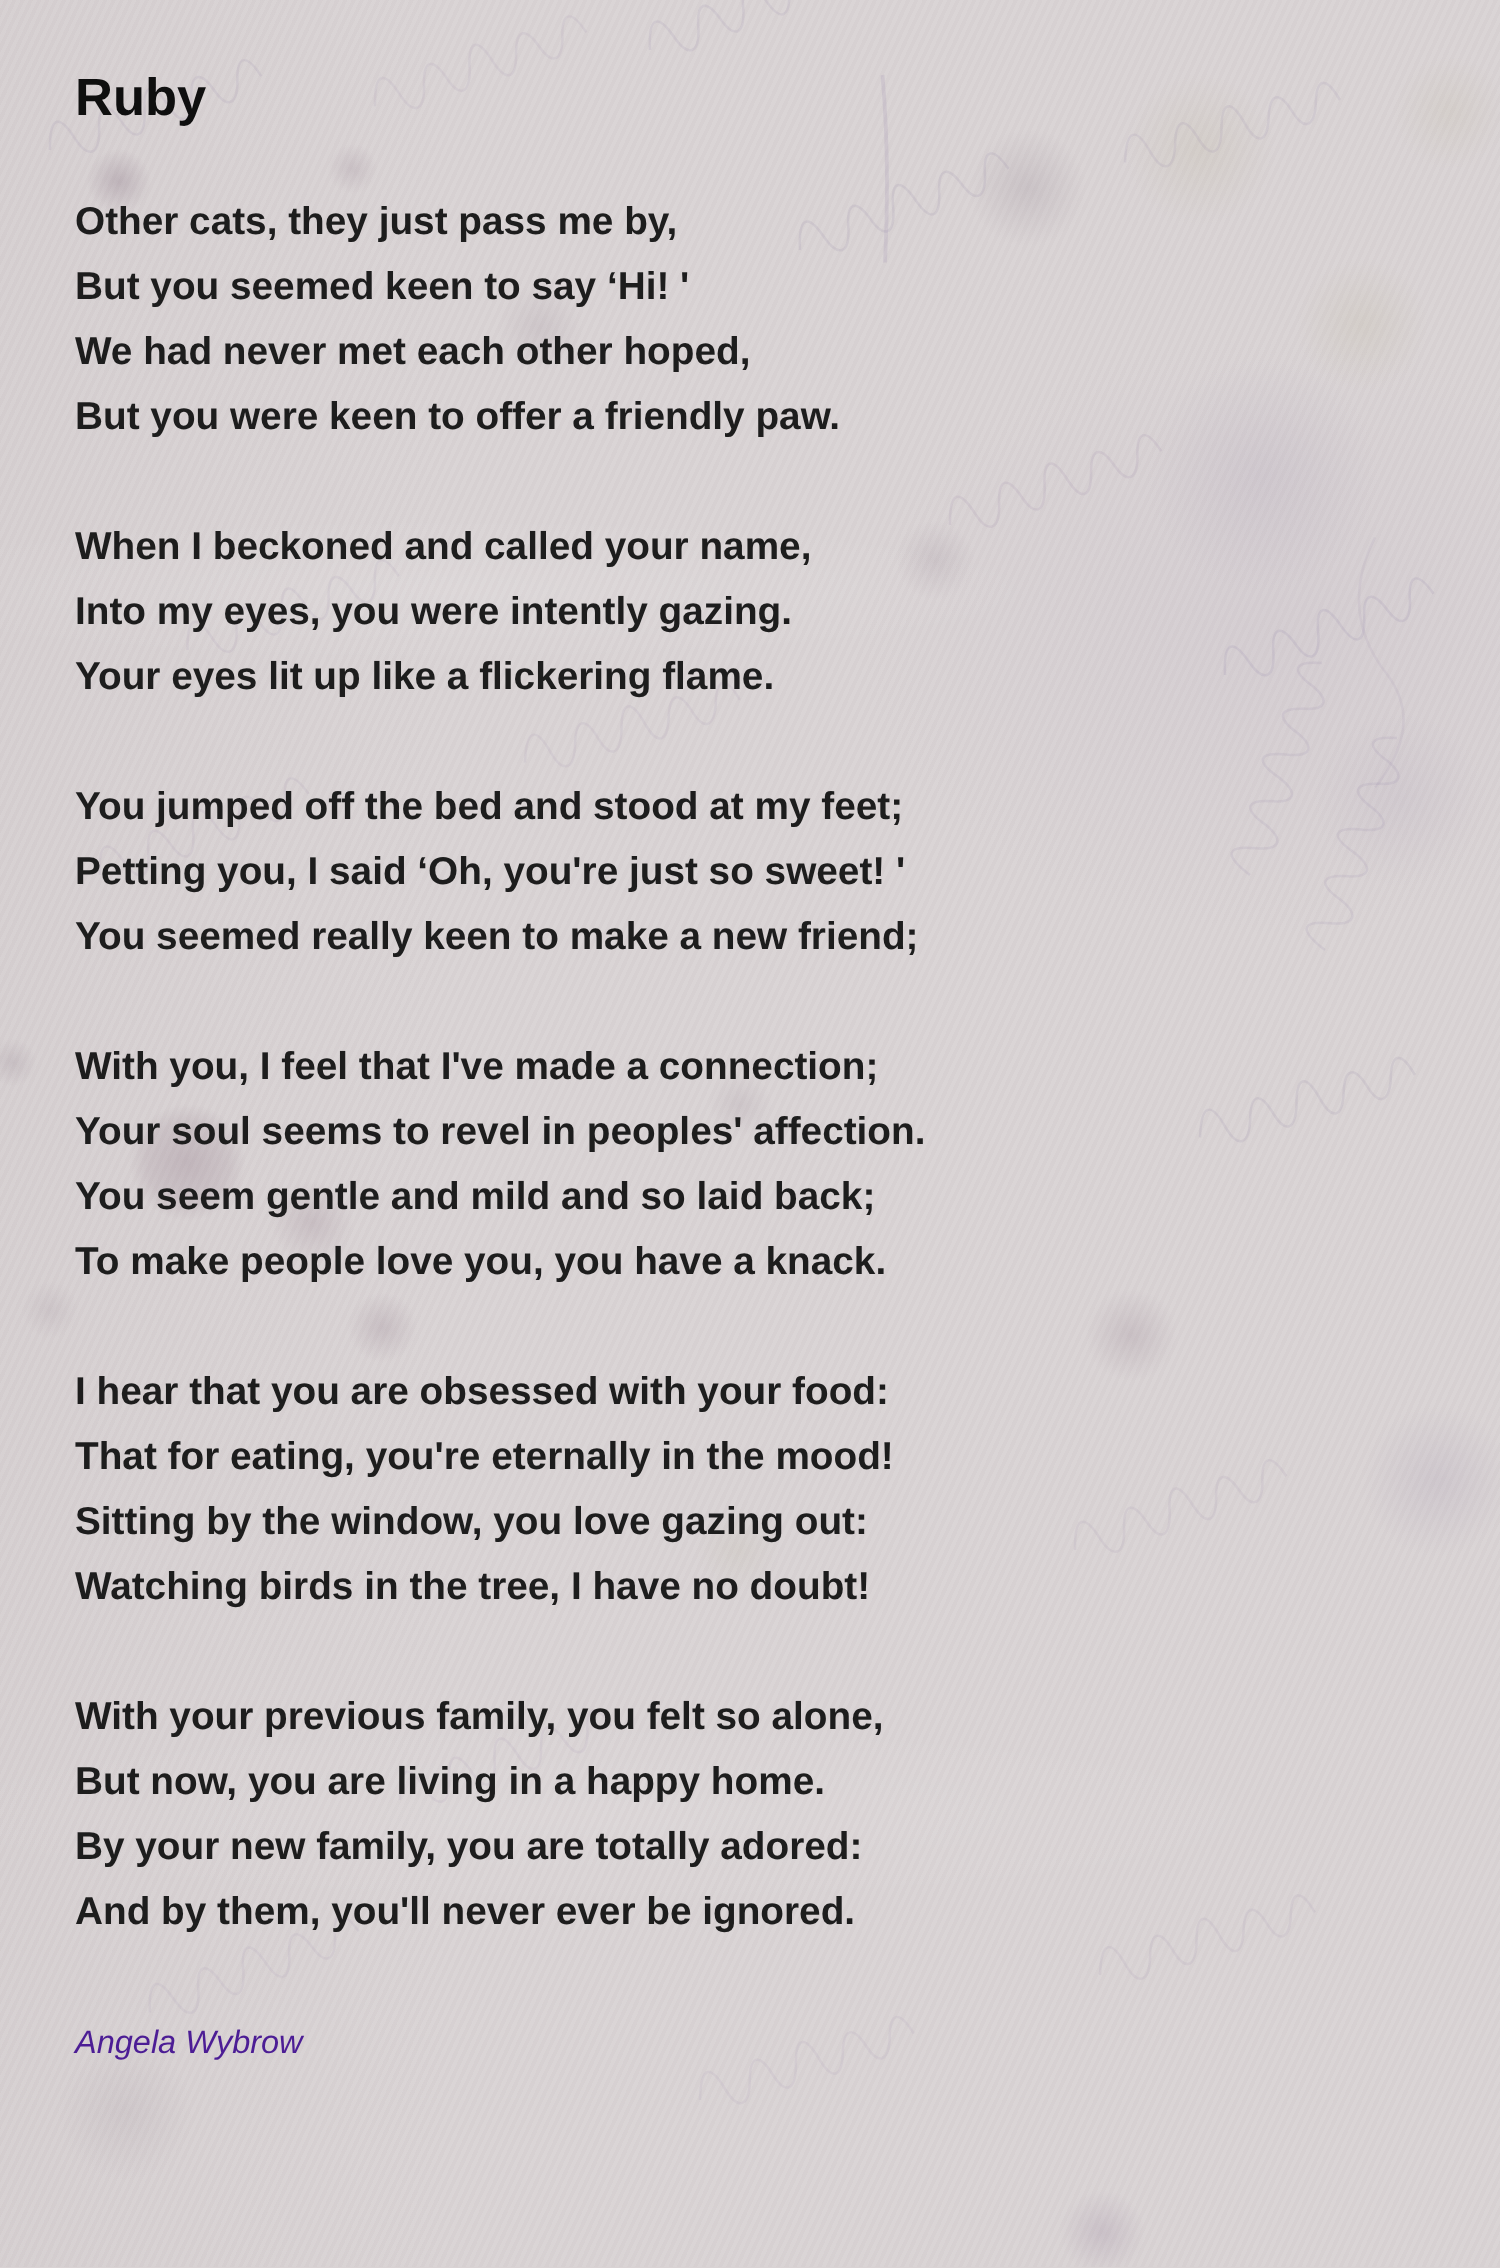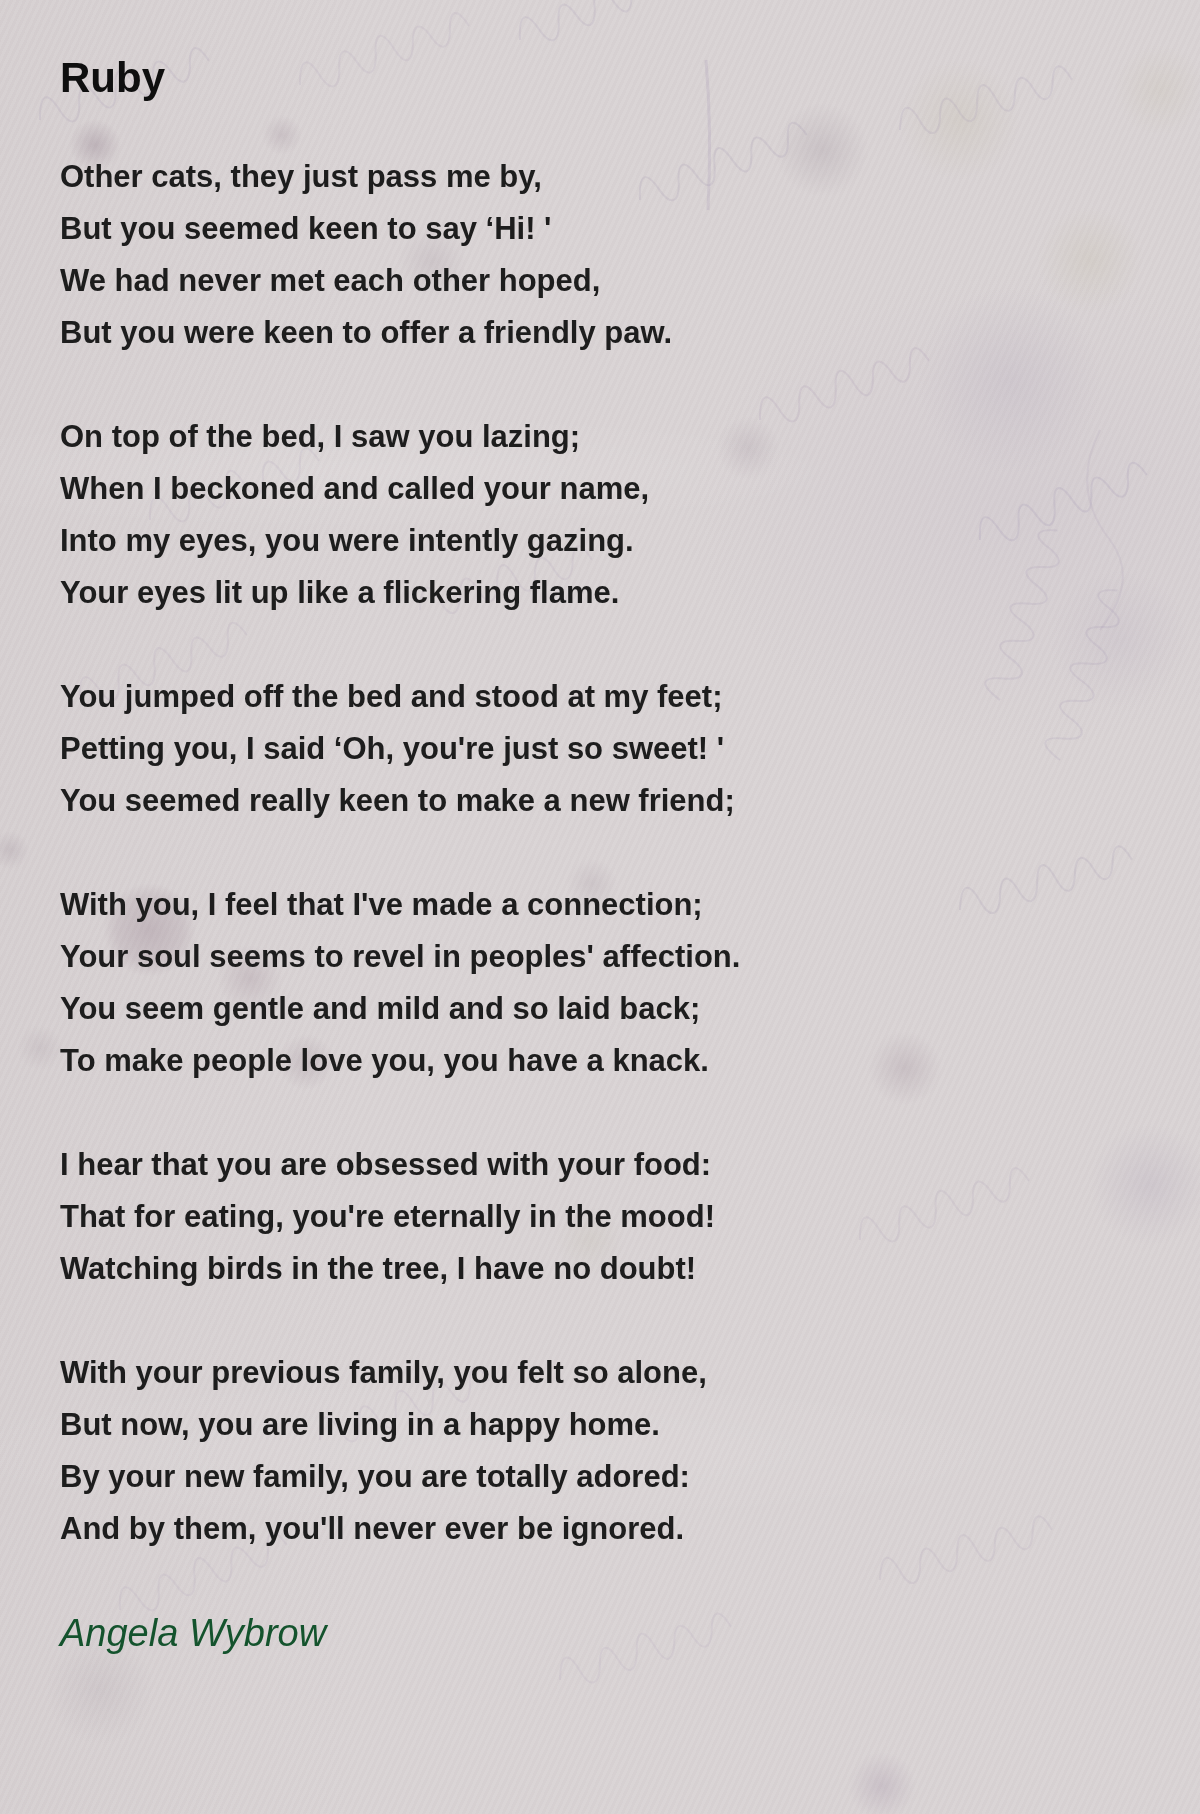--- a/index.html
+++ b/index.html
@@ -71,25 +71,25 @@
   .stanza p {
     margin: 0;
     font-size: 31px;
     line-height: 52px;
     font-weight: 700;
     color: #1d1d1d;
     white-space: nowrap;
   }
   .author {
     margin: 0;
-    font-size: 38px;
+    font-size: 26px;
     line-height: 52px;
     font-style: italic;
     font-weight: 400;
-    color: #14532d;
+    color: #4c1d95;
     white-space: nowrap;
   }
 </style>
 </head>
 <body>
 
 <div class="screen">
   <div class="texture"></div>
 
   <svg class="scribbles" viewBox="0 0 1200 1814" xmlns="http://www.w3.org/2000/svg" aria-hidden="true">
@@ -122,21 +122,20 @@
     <h1>Ruby</h1>
 
     <div class="stanza">
       <p>Other cats, they just pass me by,</p>
       <p>But you seemed keen to say ‘Hi! '</p>
       <p>We had never met each other hoped,</p>
       <p>But you were keen to offer a friendly paw.</p>
     </div>
 
     <div class="stanza">
-      <p>On top of the bed, I saw you lazing;</p>
       <p>When I beckoned and called your name,</p>
       <p>Into my eyes, you were intently gazing.</p>
       <p>Your eyes lit up like a flickering flame.</p>
     </div>
 
     <div class="stanza">
       <p>You jumped off the bed and stood at my feet;</p>
       <p>Petting you, I said ‘Oh, you're just so sweet! '</p>
       <p>You seemed really keen to make a new friend;</p>
     </div>
@@ -144,20 +143,21 @@
     <div class="stanza">
       <p>With you, I feel that I've made a connection;</p>
       <p>Your soul seems to revel in peoples' affection.</p>
       <p>You seem gentle and mild and so laid back;</p>
       <p>To make people love you, you have a knack.</p>
     </div>
 
     <div class="stanza">
       <p>I hear that you are obsessed with your food:</p>
       <p>That for eating, you're eternally in the mood!</p>
+      <p>Sitting by the window, you love gazing out:</p>
       <p>Watching birds in the tree, I have no doubt!</p>
     </div>
 
     <div class="stanza">
       <p>With your previous family, you felt so alone,</p>
       <p>But now, you are living in a happy home.</p>
       <p>By your new family, you are totally adored:</p>
       <p>And by them, you'll never ever be ignored.</p>
     </div>
 

